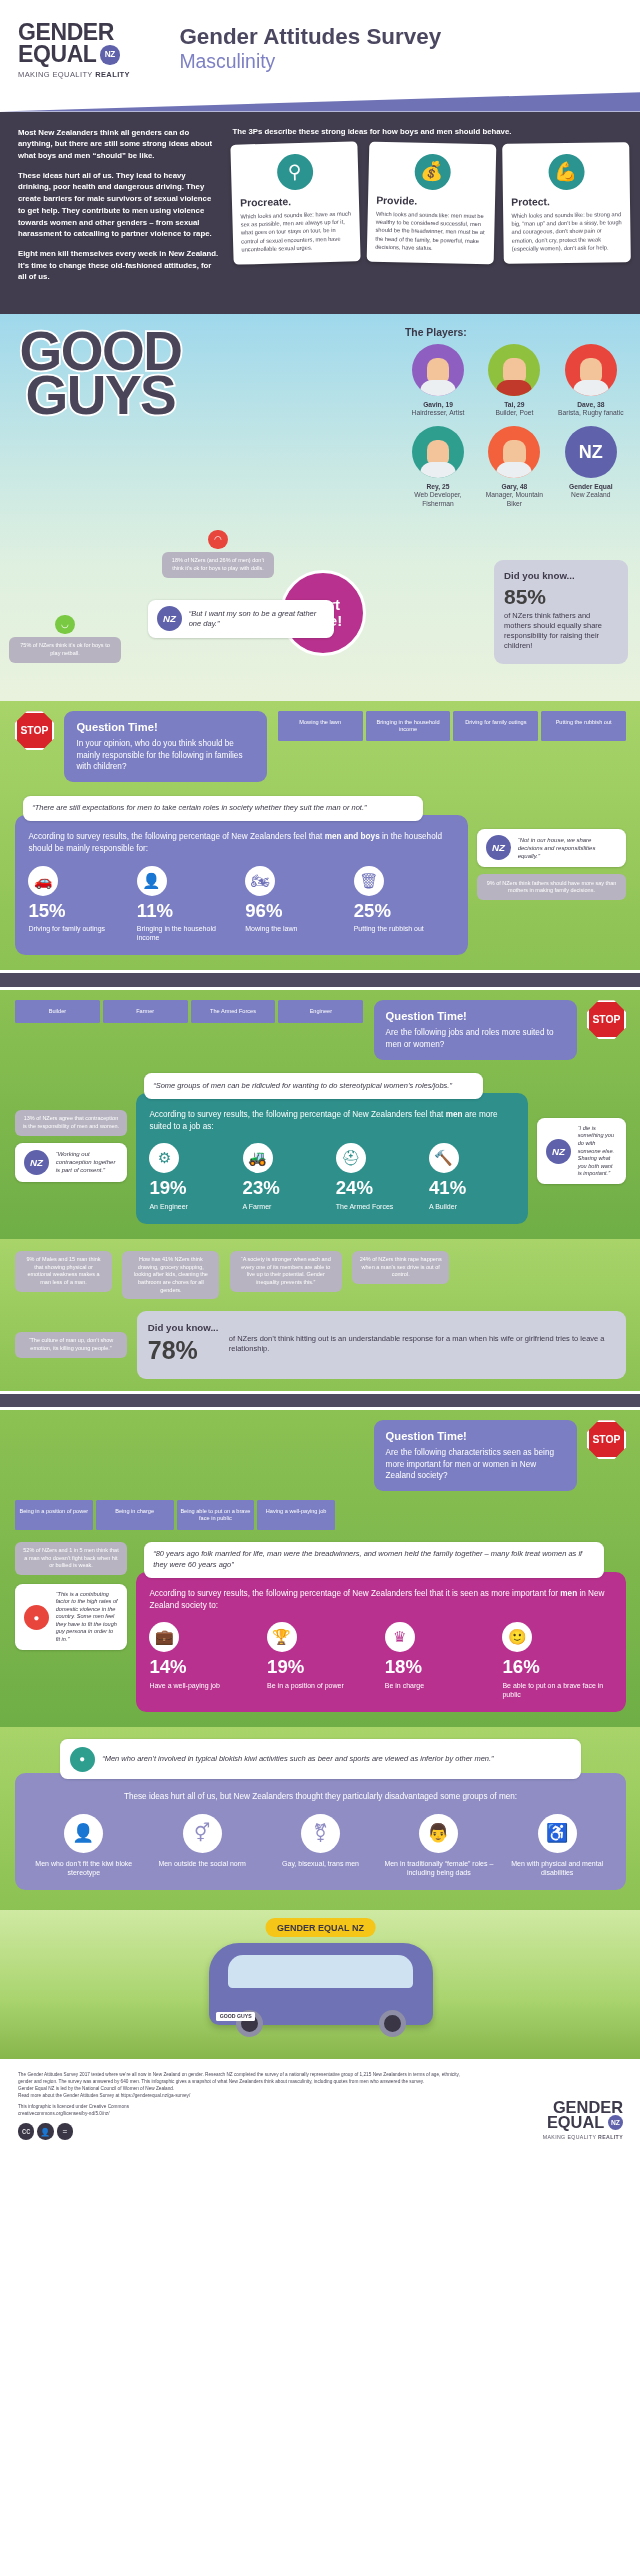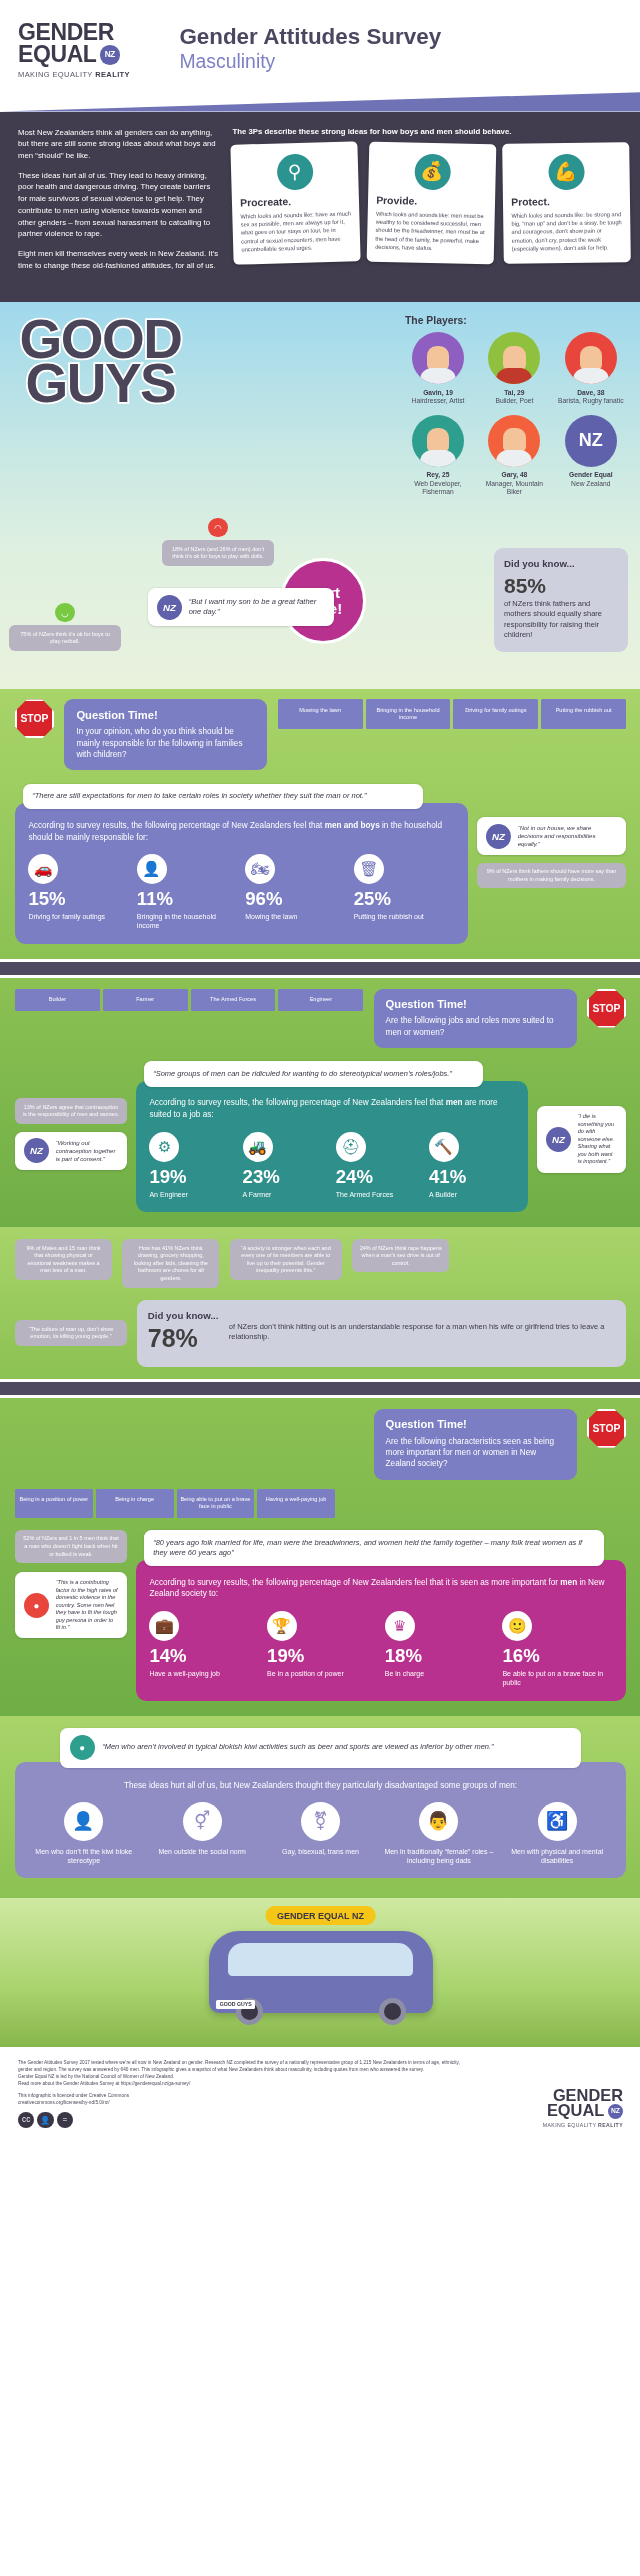--- a/index.html
+++ b/index.html
@@ -20,21 +20,21 @@
   .logo-tag { font-size:7.5px; letter-spacing:0.4px; color:#5a5566; margin-top:3.7px; }
   .logo-tag b { color:#3e3a4c; }
   .title-block { padding-top:3px; }
   .h-title { font-size:22.4px; font-weight:bold; color:#4b4760; line-height:1.05; }
   .h-sub { font-size:19.4px; color:#7d80c4; line-height:1.15; margin-top:1.5px; }
   .angle { height:19.4px; background:#6f72b5; clip-path:polygon(0 100%,100% 0,100% 100%,0 100%); }
 
   
   .intro { background:#423d4e; padding:15px 18px 22.4px 18px; display:flex; gap:13.4px; position:relative; }
   .intro-left { width:201px; flex:0 0 201px; color:#fff; font-size:7.8px; line-height:1.5; }
-  .intro-left p { margin-bottom:8.2px; font-weight:normal; }
+  .intro-left p { margin-bottom:8.2px; font-weight:bold; }
   .intro-right { flex:1; }
   .threeps-lead { color:#fff; font-size:7.8px; font-weight:bold; margin-bottom:7.5px; }
   .cards { display:flex; gap:8.2px; }
   .pcard { background:#fff; border-radius:5.2px; padding:9px 8.2px 10.4px 8.2px; width:127px; box-shadow:0 1.5px 3.7px rgba(0,0,0,0.25); }
   .pcard.tilt-a { transform:rotate(-1.6deg); }
   .pcard.tilt-b { transform:rotate(1.3deg); }
   .pcard.tilt-c { transform:rotate(-0.8deg); }
   .picon { width:36px; height:36px; border-radius:50%; background:#2b9490; margin:1.5px auto 6.7px auto; display:flex; align-items:center; justify-content:center; color:#fff; font-size:18.6px; }
   .pname { font-size:10.4px; font-weight:bold; color:#3a3646; margin-bottom:3.7px; }
   .pbody { font-size:5.7px; line-height:1.45; color:#4a4655; }

